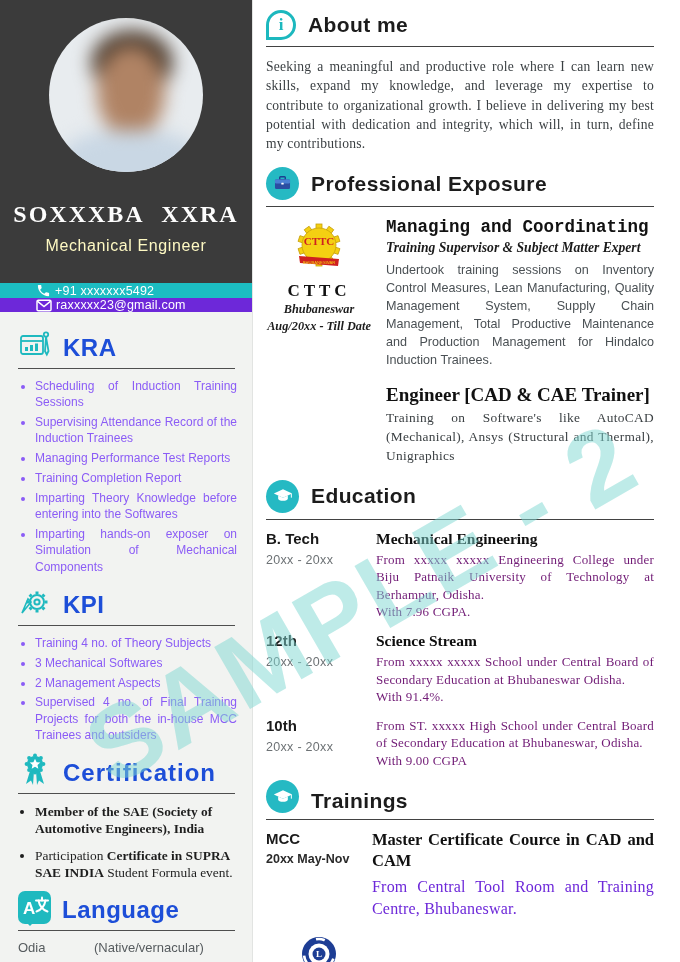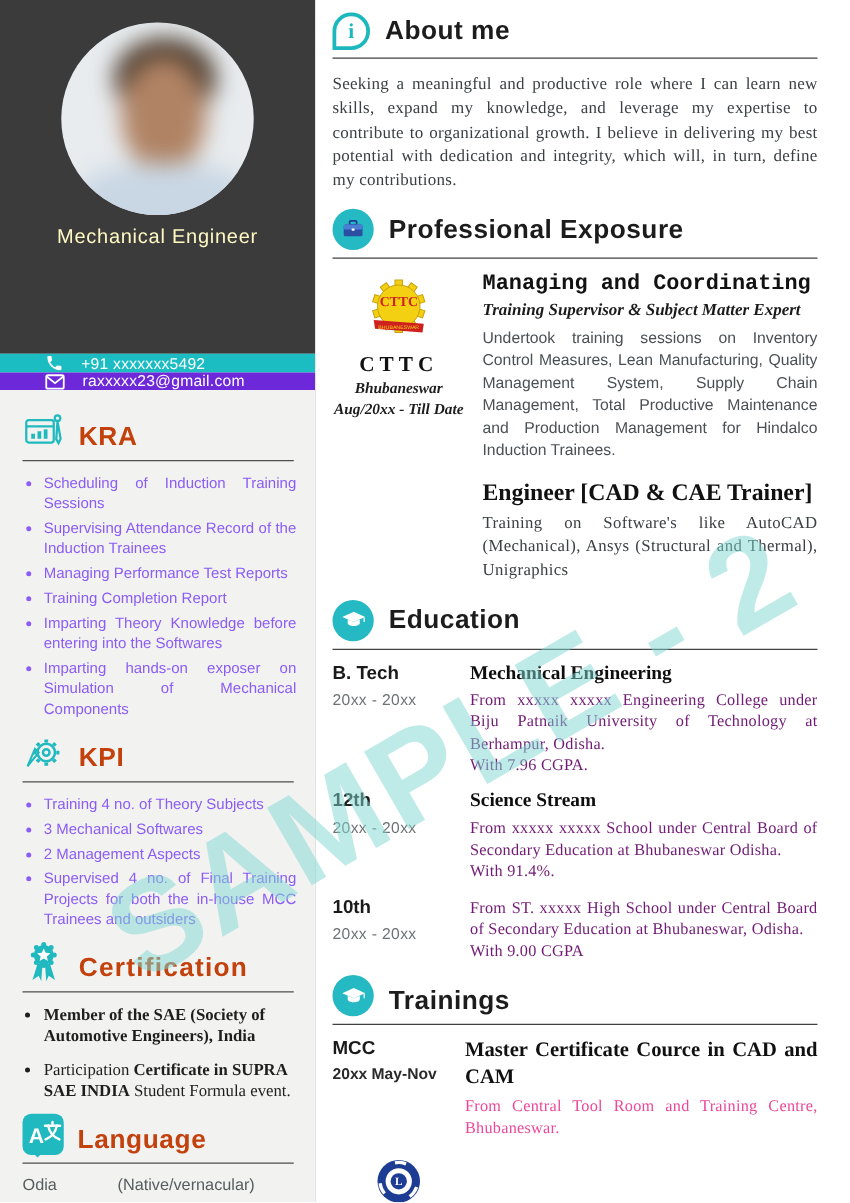--- a/index.html
+++ b/index.html
@@ -13,28 +13,28 @@
   .side-header{background:#3b3b3b;height:283px;flex:0 0 auto;text-align:center;}
   .photo{width:154px;height:154px;border-radius:50%;margin:18px auto 0;overflow:hidden;
          position:relative;background:#e8ecef;}
   .photo-blur{position:absolute;inset:-10px;filter:blur(9px);}
   .hair{position:absolute;left:52px;top:22px;width:82px;height:66px;border-radius:50%;background:#4c3b2d;}
   .face{position:absolute;left:58px;top:38px;width:68px;height:92px;border-radius:50%;background:#b08364;}
   .shirt{position:absolute;left:22px;top:122px;width:140px;height:62px;border-radius:45% 45% 0 0;background:#c9d7e4;}
   .name{margin-top:29px;font-family:"Liberation Serif",serif;font-weight:bold;color:#fdfdfd;
         font-size:24px;letter-spacing:2px;word-spacing:10px;}
   .job{margin-top:9px;color:#fef9c3;font-size:16px;letter-spacing:.6px;}
-  .contact-row{height:31px;display:flex;align-items:center;gap:14px;padding-left:36px;
+  .contact-row{height:31px;display:flex;align-items:center;gap:4px;padding-left:36px;
                color:#fff;font-size:12.5px;letter-spacing:.2px;}
   .contact-row.phone{background:#1cbdc2;}
   .contact-row.email{background:#6d28d9;}
 
   .side-body{padding:6px 15px 0 18px;flex:1;}
   .side-head{display:flex;align-items:flex-end;gap:11px;margin-top:10px;}
-  .side-ttl{font-size:21px;font-weight:bold;color:#c2410c;letter-spacing:.5px;}
+  .side-ttl{font-size:24px;font-weight:bold;color:#1d4ed8;letter-spacing:.5px;}
   .side-rule{border-bottom:1.5px solid #4e4e4e;margin:6px 2px 9px 0;}
   ul.side-list{margin:0 0 4px 0;padding-left:17px;color:#8b5cf6;font-size:12px;
                line-height:1.36;text-align:justify;}
   ul.side-list li{margin-bottom:3.5px;}
   ul.cert-list{margin:2px 0 0 0;padding-left:17px;font-family:"Liberation Serif",serif;
                font-size:13.4px;color:#1e1e1e;line-height:1.28;}
   ul.cert-list li{margin-bottom:9px;}
   .b{font-weight:bold;}
   .lang-table{margin-top:3px;font-size:13px;color:#565b5e;}
   .lang-row{display:flex;margin-bottom:6.5px;}
@@ -76,21 +76,21 @@
   .edu-title{font-family:"Liberation Serif",serif;font-weight:bold;font-size:15.5px;color:#0e0e0e;margin-bottom:3px;}
   .edu-title:empty{display:none;}
   .edu-body,.edu-result{font-family:"Liberation Serif",serif;font-size:13px;color:#701a75;
               line-height:1.35;text-align:justify;letter-spacing:.2px;}
 
   .tr-row{display:grid;grid-template-columns:106px 1fr;margin-bottom:13px;}
   .tr-org{font-weight:bold;font-size:15px;color:#1a1a1a;}
   .tr-period{font-weight:bold;font-size:12.5px;color:#2a2a2a;margin-top:5px;}
   .tr-title{font-family:"Liberation Serif",serif;font-weight:bold;font-size:16.5px;color:#101010;
             line-height:1.25;text-align:justify;}
-  .tr-body{font-family:"Liberation Serif",serif;font-size:13px;color:#ec4899;line-height:1.38;
+  .tr-body{font-family:"Liberation Serif",serif;font-size:16px;color:#6d28d9;line-height:1.38;
            text-align:justify;letter-spacing:.2px;margin-top:4px;}
   .mix-par{line-height:1.4;text-align:justify;}
   .logo-cell{display:flex;flex-direction:column;align-items:center;justify-content:flex-start;padding-top:1px;}
 
   
   .circle-icon{width:33px;height:33px;flex:0 0 33px;border-radius:50%;background:#25b9c3;
                display:flex;align-items:center;justify-content:center;}
   .info-icon{width:30px;height:30px;flex:0 0 30px;border:3px solid #1cb8be;
              border-radius:50% 50% 50% 0;display:flex;align-items:center;justify-content:center;
              font-family:"Liberation Serif",serif;font-weight:bold;color:#1cb8be;font-size:17px;}
@@ -107,20 +107,21 @@
 
   <div class="sidebar">
     <div class="side-header">
       <div class="photo">
         <div class="photo-blur">
           <div class="hair"></div>
             <div class="face"></div>
             <div class="shirt"></div>
         </div>
       </div>
+      <div class="name">SOXXXBA XXRA</div>
       <div class="job">Mechanical Engineer</div>
     </div>
 
     <div class="contact-row phone">
       <span style="display:flex;">
         <svg width="15" height="15" viewBox="0 0 24 24">
             <path fill="#fff" d="M6.62 10.79c1.44 2.83 3.76 5.14 6.59 6.59l2.2-2.2c.27-.27.67-.36 1.02-.24 1.12.37 2.33.57 3.57.57.55 0 1 .45 1 1V20c0 .55-.45 1-1 1-9.39 0-17-7.61-17-17 0-.55.45-1 1-1h3.5c.55 0 1 .45 1 1 0 1.25.2 2.45.57 3.57.11.35.03.74-.25 1.02l-2.2 2.2z"></path>
           </svg>
       </span>
       <span>+91 xxxxxxx5492</span>

